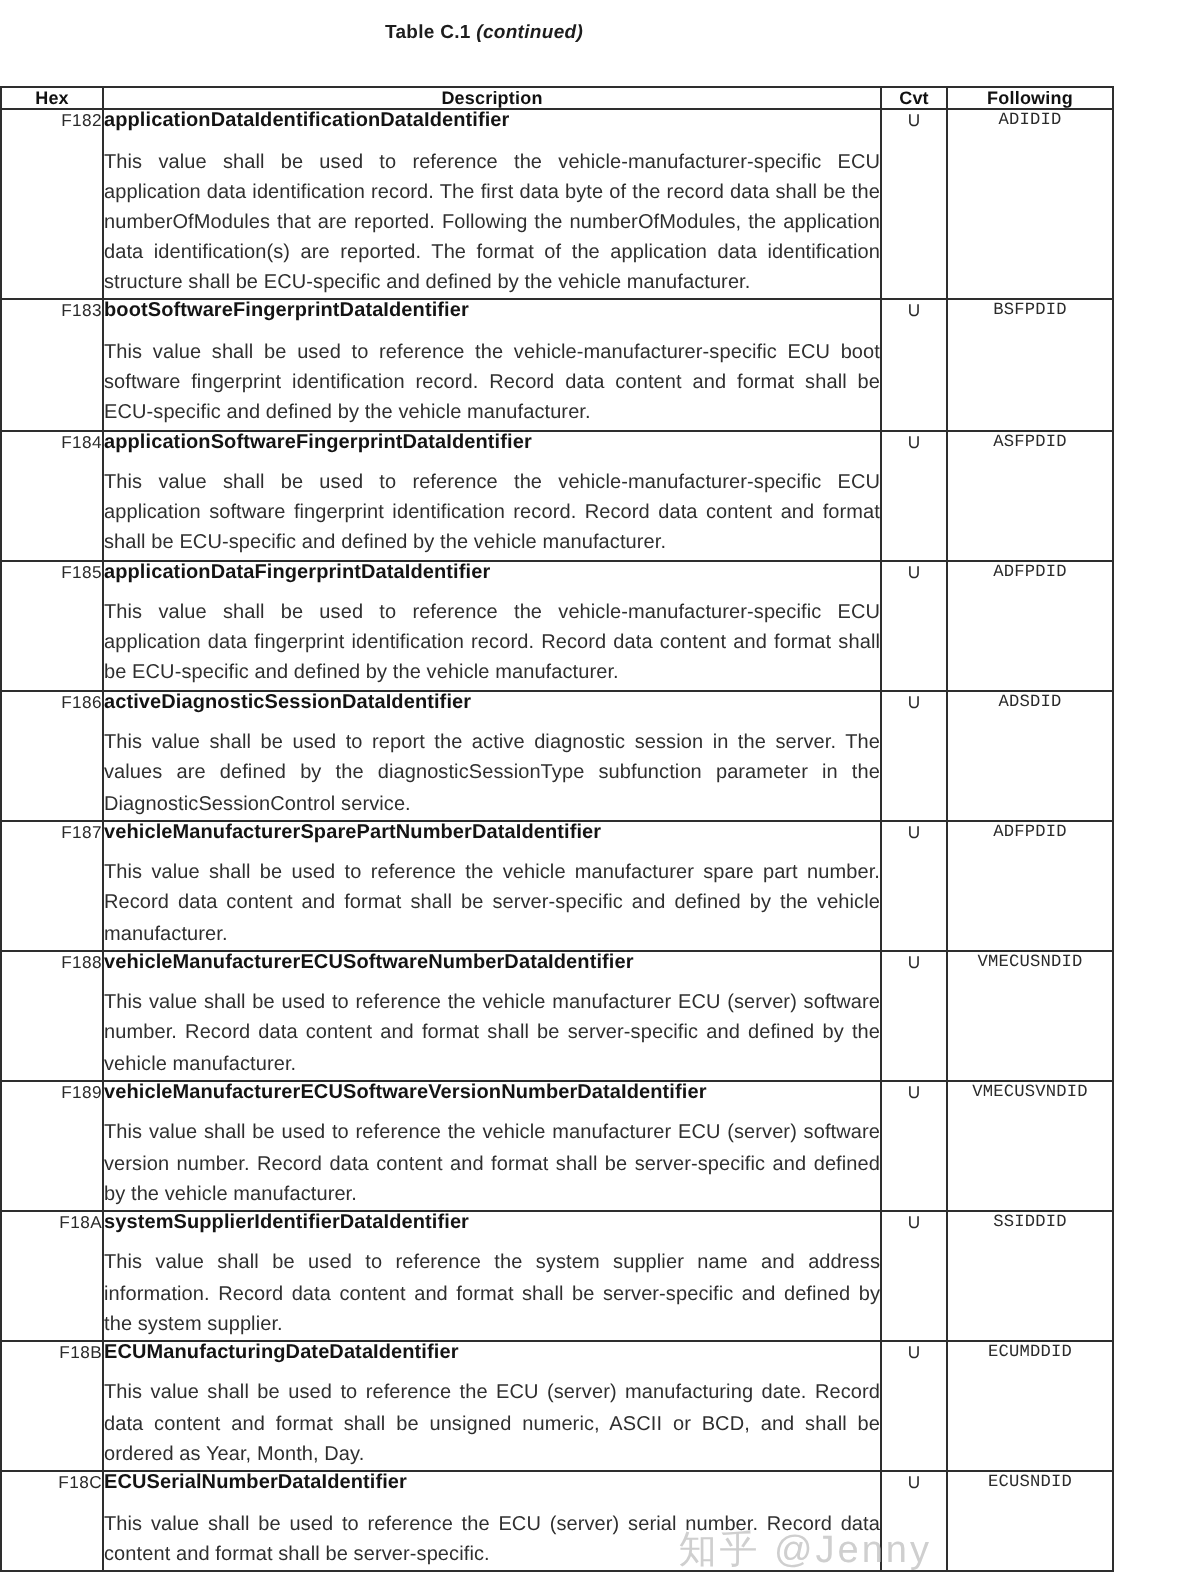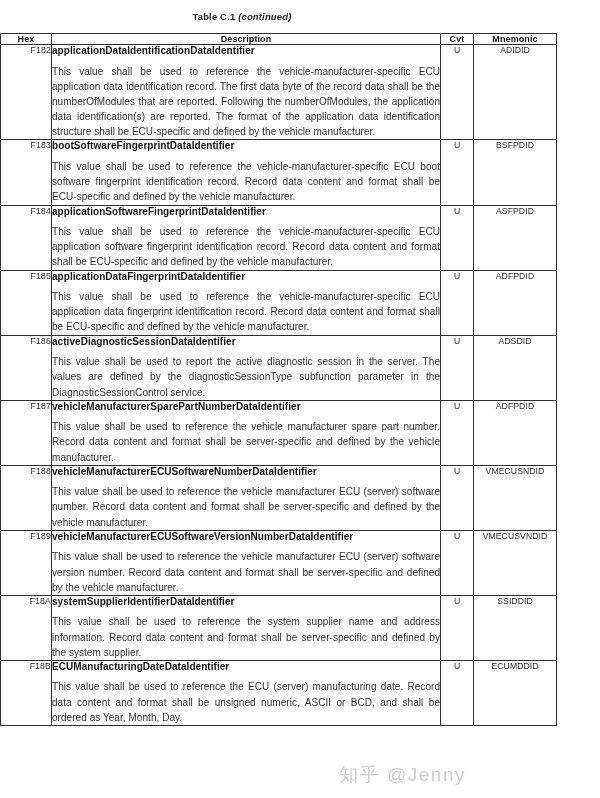--- a/index.html
+++ b/index.html
@@ -31,21 +31,21 @@
     letter-spacing: 0.15px;
   }
   .table-title .cont {
     font-style: italic;
     font-weight: bold;
   }
   table.uds {
     border-collapse: collapse;
     table-layout: fixed;
     width: 556px;
-    margin: 2px auto;
+    margin: 12px auto;
     border: 1.6px solid #1d1d1d;
   }
   table.uds td, table.uds th {
     border: 1px solid #2e2e2e;
     vertical-align: top;
     padding: 0;
   }
   col.c-hex { width: 51px; }
   col.c-desc { width: 389px; }
   col.c-cvt { width: 33px; }
@@ -72,20 +72,21 @@
     font-size: 8.6px;
     color: #2b2b2b;
     padding-top: 7px;
   }
   td.mne {
     text-align: center;
     font-size: 8.6px;
     color: #2b2b2b;
     padding-top: 7px;
     letter-spacing: 0.1px;
+    font-family: Liberation Mono, monospace;
   }
   td.desc {
     padding: 6px 7px 7px 7px;
   }
   .desc-name {
     font-size: 10px;
     font-weight: bold;
     color: #141414;
     line-height: 1.25;
     margin-bottom: 6px;
@@ -126,21 +127,21 @@
       <col class="c-hex">
       <col class="c-desc">
       <col class="c-cvt">
       <col class="c-mne">
     </colgroup>
     <thead>
       <tr>
         <th>Hex</th>
         <th>Description</th>
         <th>Cvt</th>
-        <th>Mnemonic</th>
+        <th>Following</th>
       </tr>
     </thead>
     <tbody id="table-body">
         <tr>
           <td class="hex">F182</td>
           <td class="desc">
             <div class="desc-name">applicationDataIdentificationDataIdentifier</div>
             <div class="desc-body">This value shall be used to reference the vehicle-manufacturer-specific ECU application data identification record. The first data byte of the record data shall be the numberOfModules that are reported. Following the numberOfModules, the application data identification(s) are reported. The format of the application data identification structure shall be ECU-specific and defined by the vehicle manufacturer.</div>
           </td>
           <td class="cvt">U</td>
@@ -220,18 +221,27 @@
         </tr>
         <tr>
           <td class="hex">F18B</td>
           <td class="desc">
             <div class="desc-name">ECUManufacturingDateDataIdentifier</div>
             <div class="desc-body">This value shall be used to reference the ECU (server) manufacturing date. Record data content and format shall be unsigned numeric, ASCII or BCD, and shall be ordered as Year, Month, Day.</div>
           </td>
           <td class="cvt">U</td>
           <td class="mne">ECUMDDID</td>
         </tr>
+        <tr>
+          <td class="hex">F18C</td>
+          <td class="desc">
+            <div class="desc-name">ECUSerialNumberDataIdentifier</div>
+            <div class="desc-body">This value shall be used to reference the ECU (server) serial number. Record data content and format shall be server-specific.</div>
+          </td>
+          <td class="cvt">U</td>
+          <td class="mne">ECUSNDID</td>
+        </tr>
       </tbody>
   </table>
 
   <div class="watermark">知乎 @Jenny</div>
 
 </div>
 
 </body></html>

